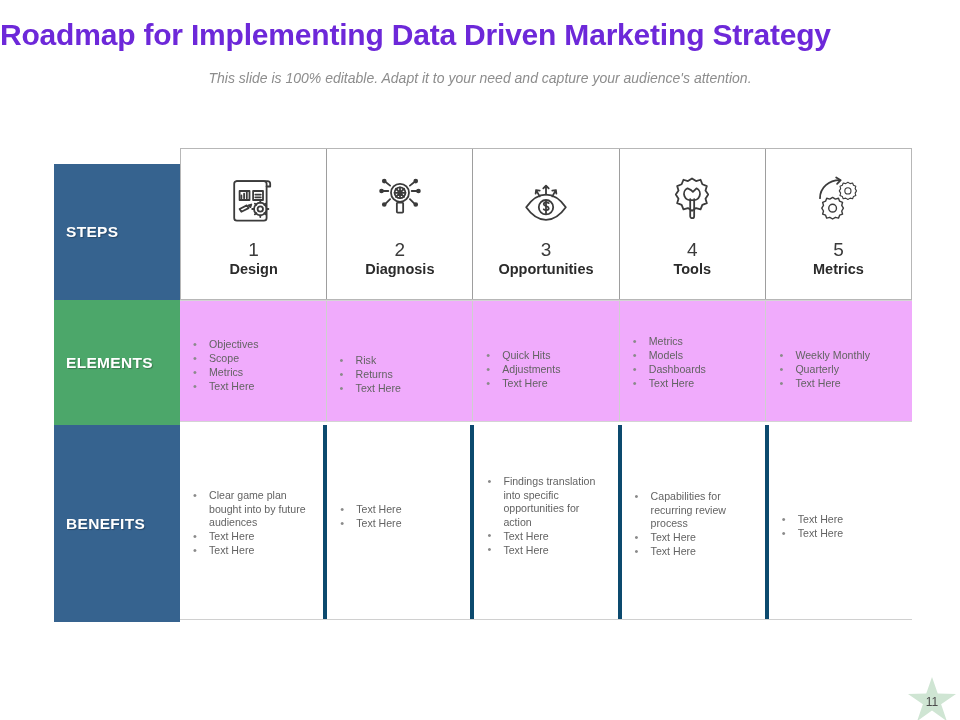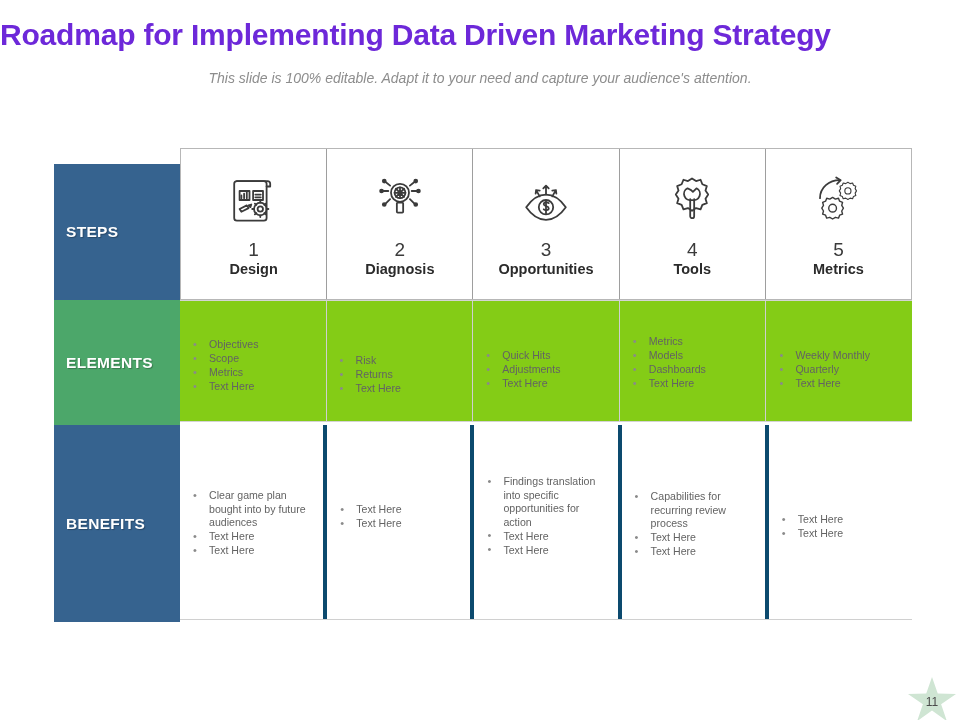--- a/index.html
+++ b/index.html
@@ -82,21 +82,21 @@
   }
   #panel-steps {
     top: 2px;
     height: 152px;
     background: #ffffff;
     border: 1px solid #b7b7b7;
   }
   #panel-elements {
     top: 154px;
     height: 122px;
-    background: #84cc16;
+    background: #f0abfc;
     border-top: 1px solid #d4d4d4;
     border-bottom: 1px solid #d4d4d4;
   }
   #panel-benefits {
     top: 279px;
     height: 195px;
     background: #ffffff;
     border-bottom: 1px solid #d0d0d0;
   }
 

